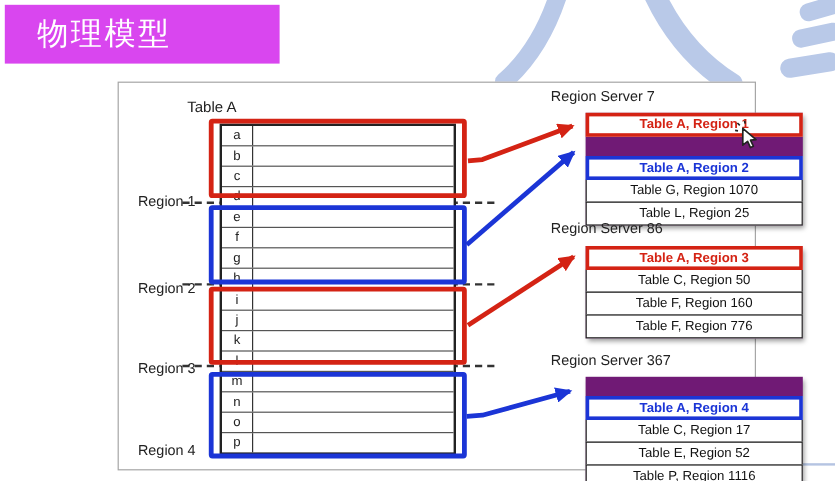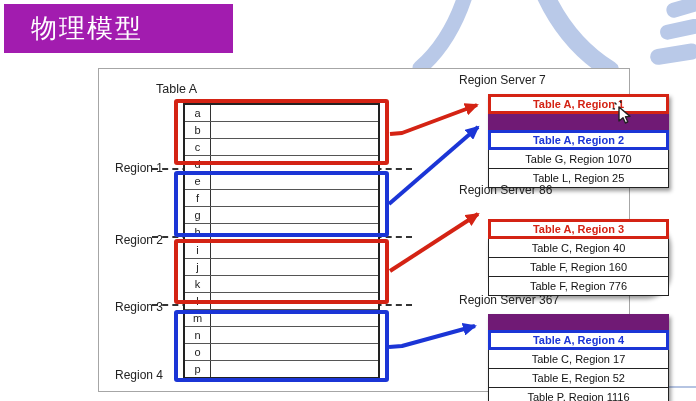--- a/index.html
+++ b/index.html
@@ -3,21 +3,21 @@
 <meta charset="utf-8">
 <style>
   html,body { margin:0; padding:0; background:#fff; }
   .stage {
     position:relative; width:696px; height:401px; background:#ffffff;
     overflow:hidden; font-family:"Liberation Sans", sans-serif;
   }
   
   .banner {
     position:absolute; left:4px; top:4px; width:229px; height:49px;
-    background:#a21caf; color:#ffffff; box-sizing:border-box;
+    background:#d946ef; color:#ffffff; box-sizing:border-box;
     font-size:26px; line-height:49px; padding-left:27px; letter-spacing:2px;
     z-index:6;
   }
   
   .watermark { position:absolute; left:0; top:0; z-index:0; }
   
   .main-box {
     position:absolute; left:98px; top:68px; width:532px; height:324px;
     border:1px solid #a6a6a6; background:#ffffff; z-index:1; box-sizing:border-box;
   }
@@ -49,21 +49,21 @@
               font-size:12px; color:#222; z-index:2;margin-top:36px; }
   .reglabel.rl1 { top:125px; } .reglabel.rl2 { top:197px; }
   .reglabel.rl3 { top:264px; } .reglabel.rl4 { top:332px; }
   
   .arrows { position:absolute; left:0; top:0; z-index:5; pointer-events:none; }
   
   .server-label { position:absolute; left:459px; font-size:12px; color:#222; z-index:5; }
   .server-label.sl0 { top:73px; } .server-label.sl1 { top:183px; } .server-label.sl2 { top:293px; }
   .server-box { position:absolute; left:488px; width:181px; z-index:5;
                 background:#701a75; box-shadow:2px 3px 4px rgba(0,0,0,0.40); }
-  .server-box.sb0 { top:94px; } .server-box.sb1 { top:219px;border-radius:25px; } .server-box.sb2 { top:314px; }
+  .server-box.sb0 { top:94px; } .server-box.sb1 { top:205px; } .server-box.sb2 { top:314px; }
   .srow { height:20px; box-sizing:border-box; border:1px solid #222; margin-top:-1px;
           font-size:11px; text-align:center; line-height:18px; color:#111;
           background:#fff; position:relative; }
   .srow:first-child { margin-top:0; }
   .srow.hl-red  { border:3px solid #d42314; color:#d42314; font-weight:bold; line-height:14px; z-index:2; }
   .srow.hl-blue { border:3px solid #1b35d6; color:#1b35d6; font-weight:bold; line-height:14px; z-index:2;margin-top:16px; }
   
   .cursor { position:absolute; left:612px; top:100px; z-index:7; }
   
   .edge-line { position:absolute; left:556px; top:386px; width:140px; height:2px;
@@ -190,21 +190,21 @@
   <div class="server-box sb0">
     <div class="srow hl-red">Table A, Region 1</div>
     <div class="srow hl-blue">Table A, Region 2</div>
     <div class="srow hl-none">Table G, Region 1070</div>
     <div class="srow hl-none">Table L, Region 25</div>
   </div>
 
   <div class="server-label sl1">Region Server 86</div>
   <div class="server-box sb1">
     <div class="srow hl-red">Table A, Region 3</div>
-    <div class="srow hl-none">Table C, Region 40</div>
+    <div class="srow hl-none">Table C, Region 50</div>
     <div class="srow hl-none">Table F, Region 160</div>
     <div class="srow hl-none">Table F, Region 776</div>
   </div>
 
   <div class="server-label sl2">Region Server 367</div>
   <div class="server-box sb2">
     <div class="srow hl-blue">Table A, Region 4</div>
     <div class="srow hl-none">Table C, Region 17</div>
     <div class="srow hl-none">Table E, Region 52</div>
     <div class="srow hl-none">Table P, Region 1116</div>

